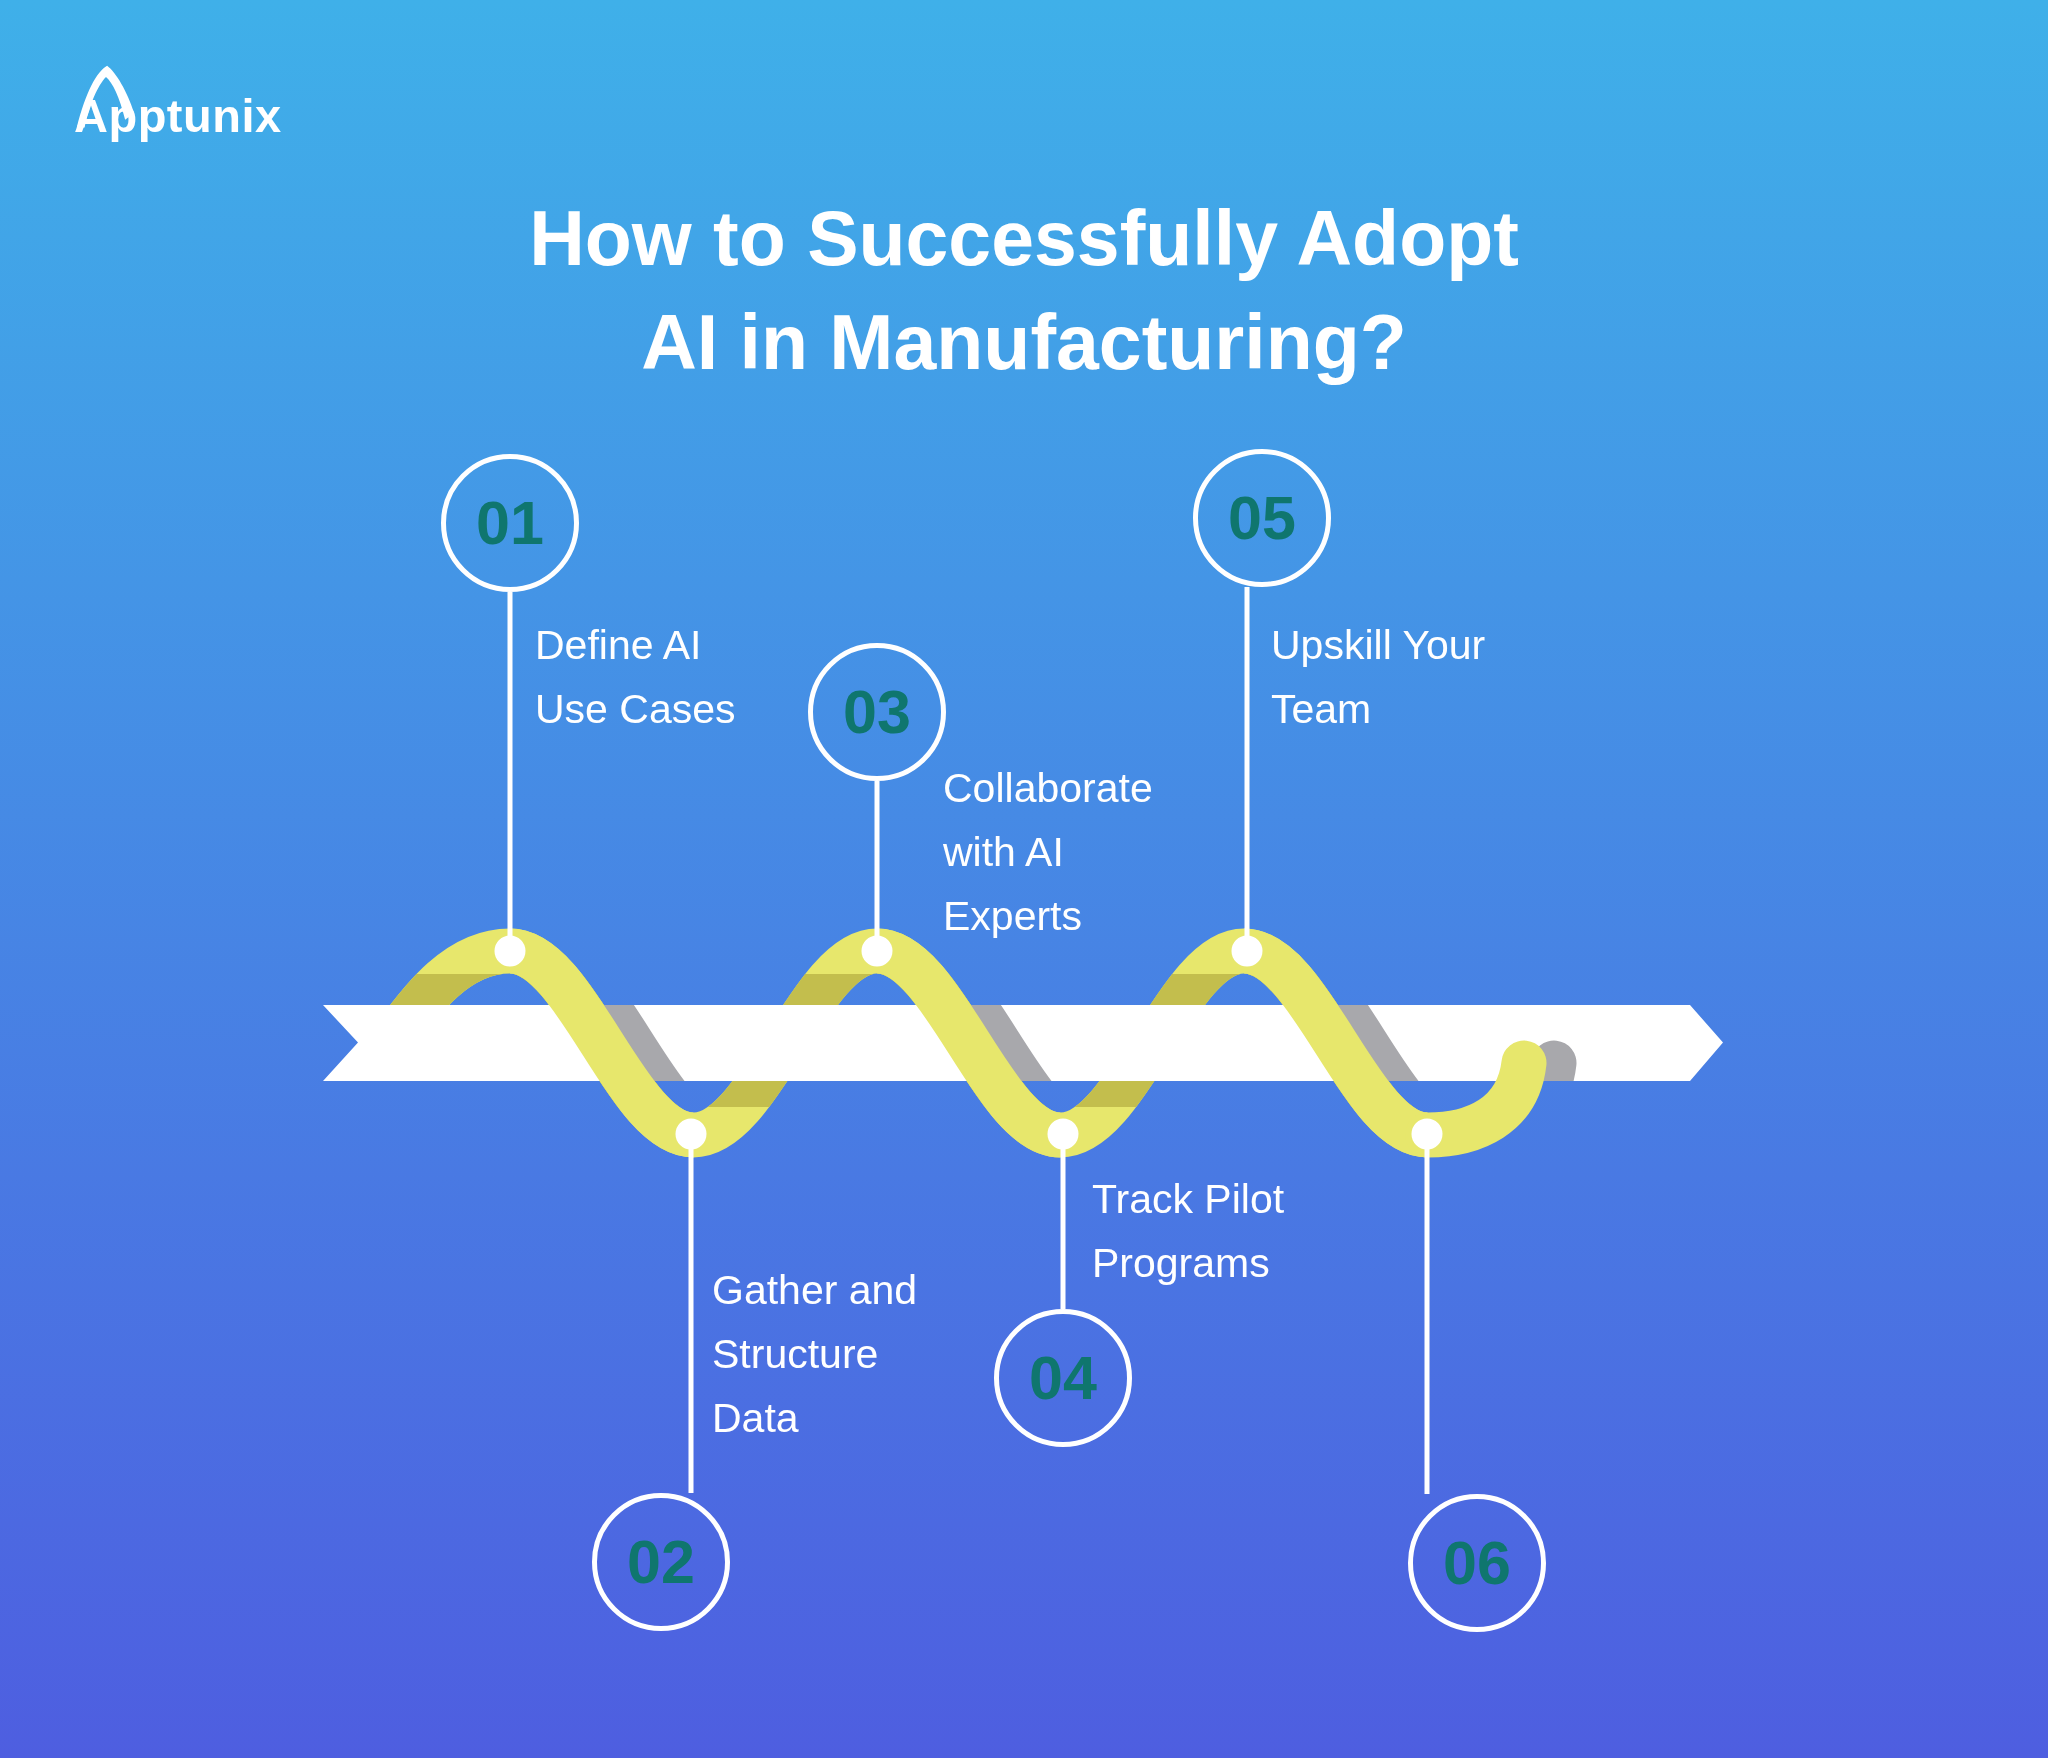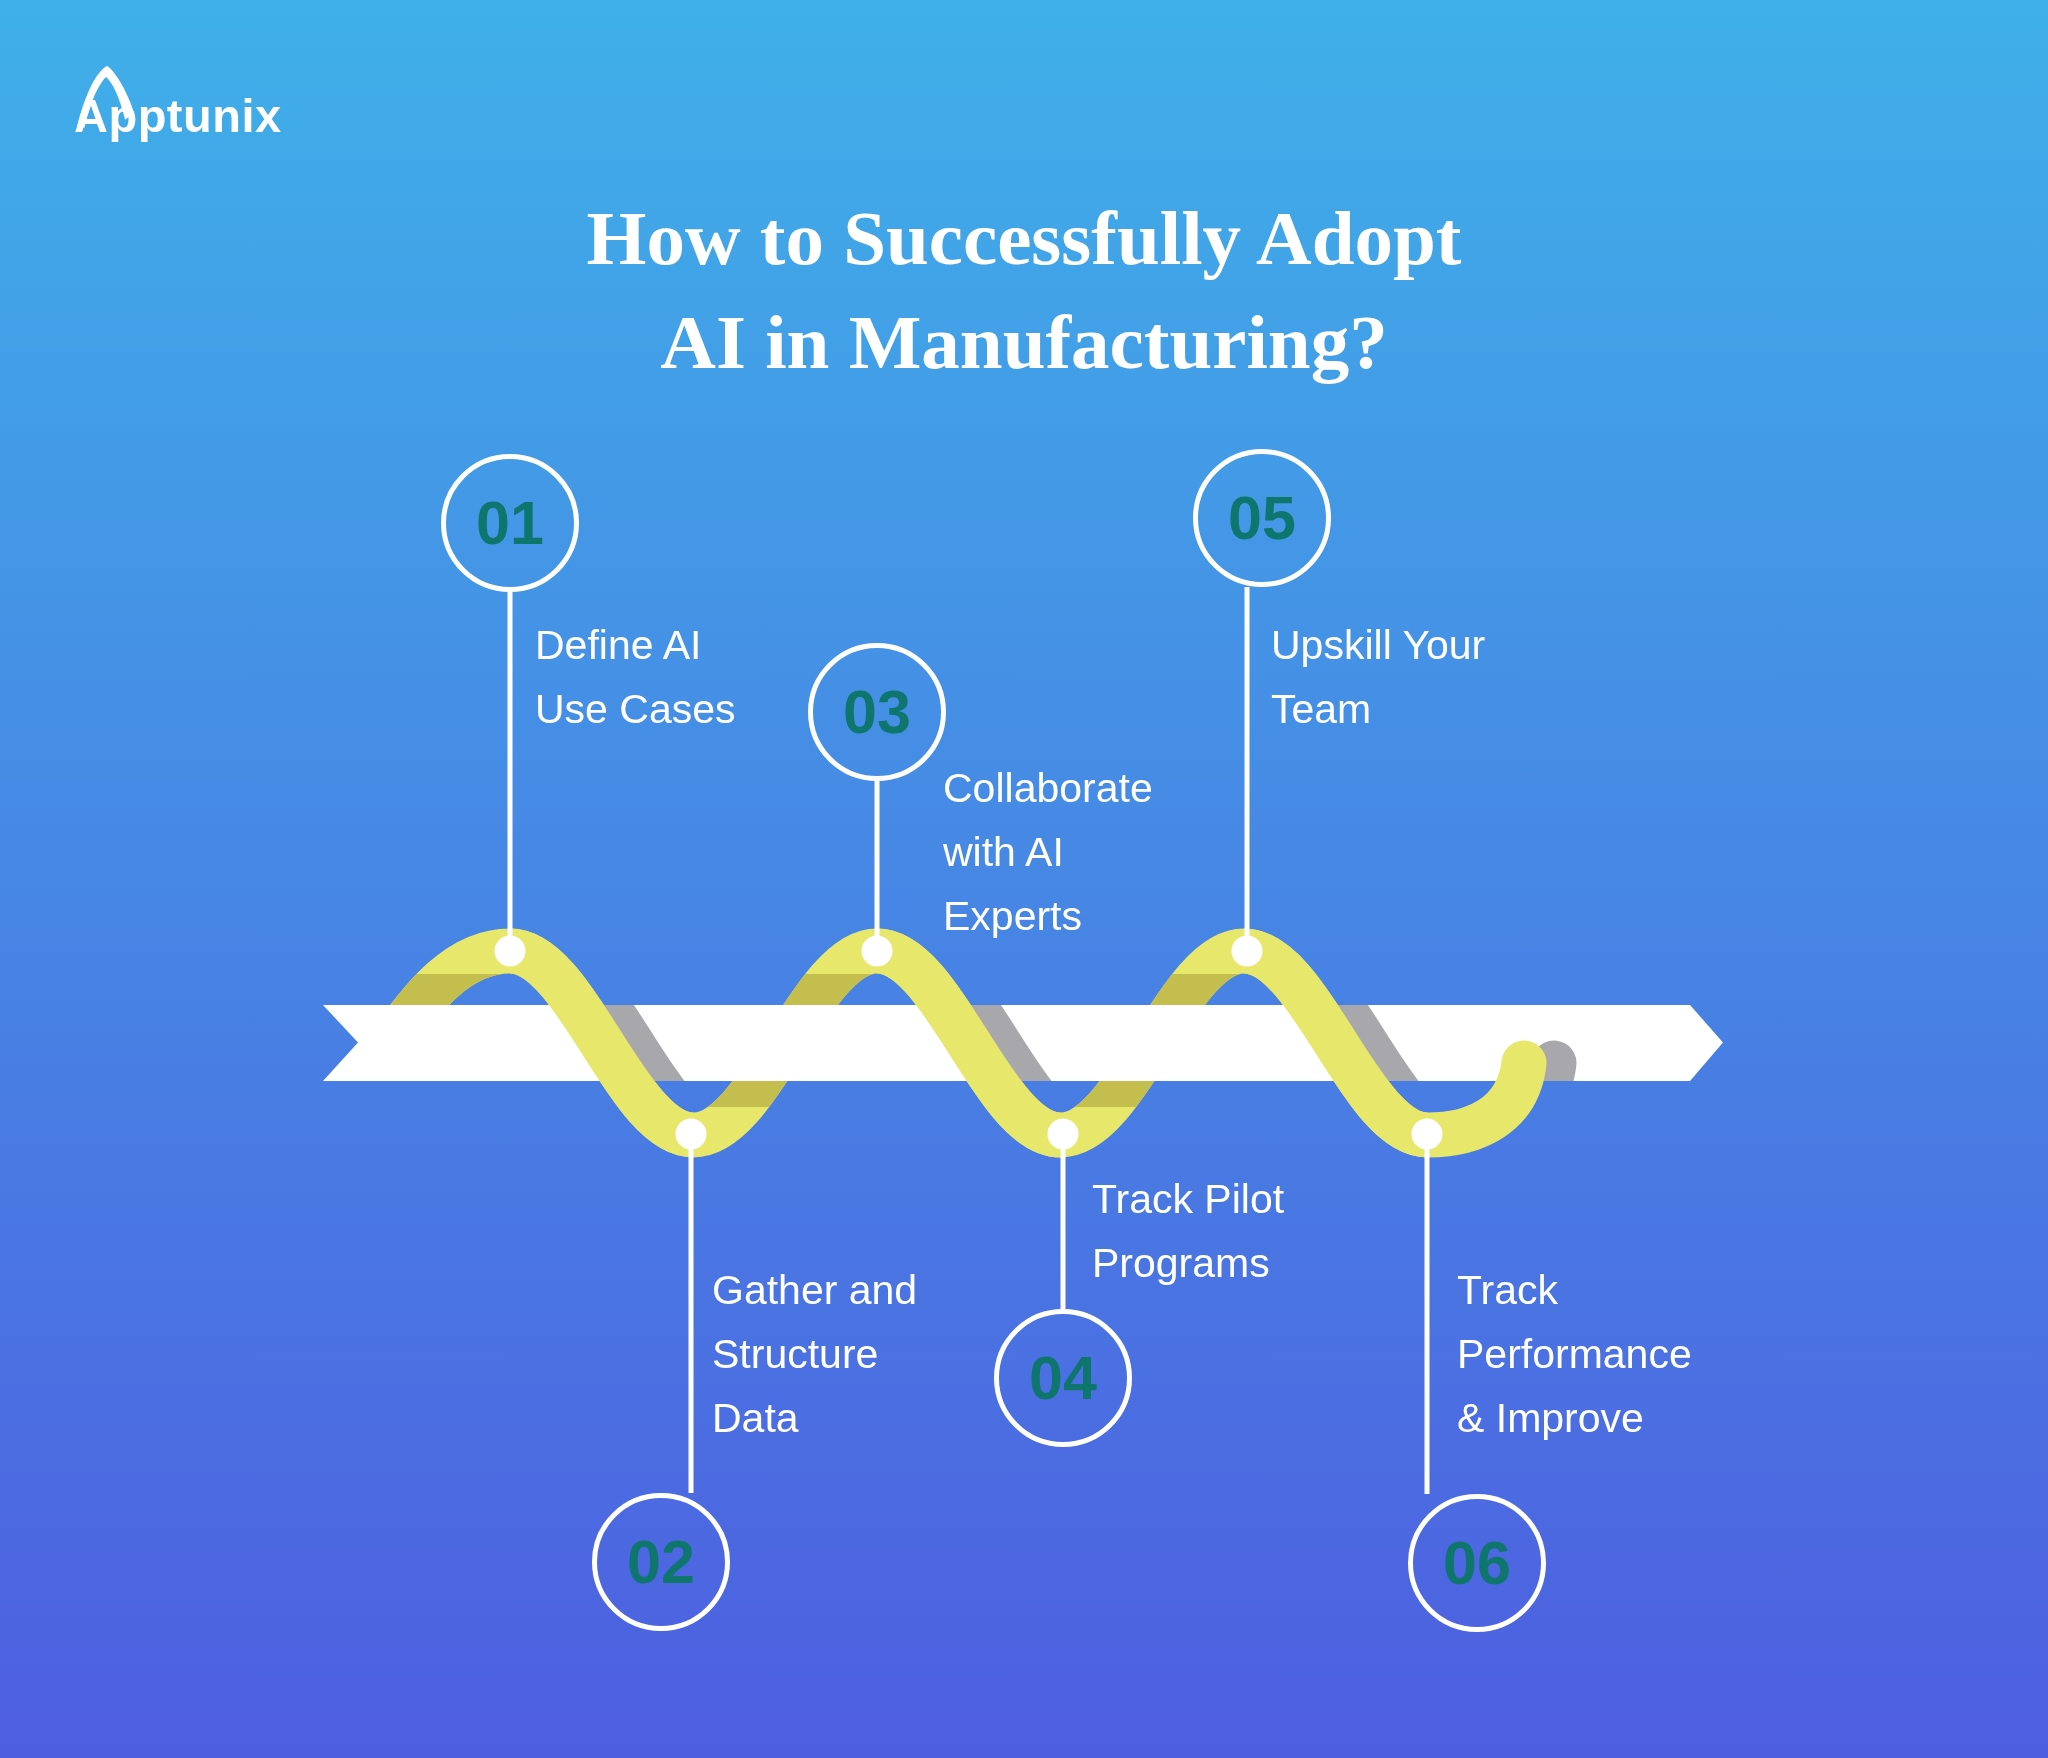--- a/index.html
+++ b/index.html
@@ -9,21 +9,21 @@
   }
   #stage{position:absolute;inset:0;width:2020px;height:1758px;}
   #art{position:absolute;left:0;top:0;z-index:0;}
   .overlay{position:absolute;z-index:2;color:#fff;}
   .logo-text{
     left:74px;top:88px;font-size:47px;font-weight:700;letter-spacing:.5px;
   }
   .logo-arch{position:absolute;left:70px;top:62px;z-index:3;}
   .title{
     left:0;top:186px;width:2048px;text-align:center;
-    font-size:77px;line-height:104px;font-weight:700;white-space:pre-line;font-family:Liberation Serif, serif;
+    font-size:77px;line-height:104px;font-weight:700;white-space:pre-line;
   }
   .step-circle{
     position:absolute;z-index:2;width:138px;height:138px;box-sizing:border-box;
     border:5.5px solid #fff;border-radius:50%;
     display:flex;align-items:center;justify-content:center;
     color:#0f766e;font-size:61px;font-weight:700;background:transparent;
   }
   .step-label{
     position:absolute;z-index:2;color:#fff;
     font-size:41px;line-height:64px;font-weight:400;white-space:pre-line;
@@ -118,17 +118,14 @@
   <div class="step-label l2">Gather and
 Structure
 Data</div>
   <div class="step-label l3">Collaborate
 with AI
 Experts</div>
   <div class="step-label l4">Track Pilot
 Programs</div>
   <div class="step-label l5">Upskill Your
 Team</div>
-  <div class="step-label l6">Track
-Performance
-&amp; Improve</div>
 
 </div>
 
 </body></html>

